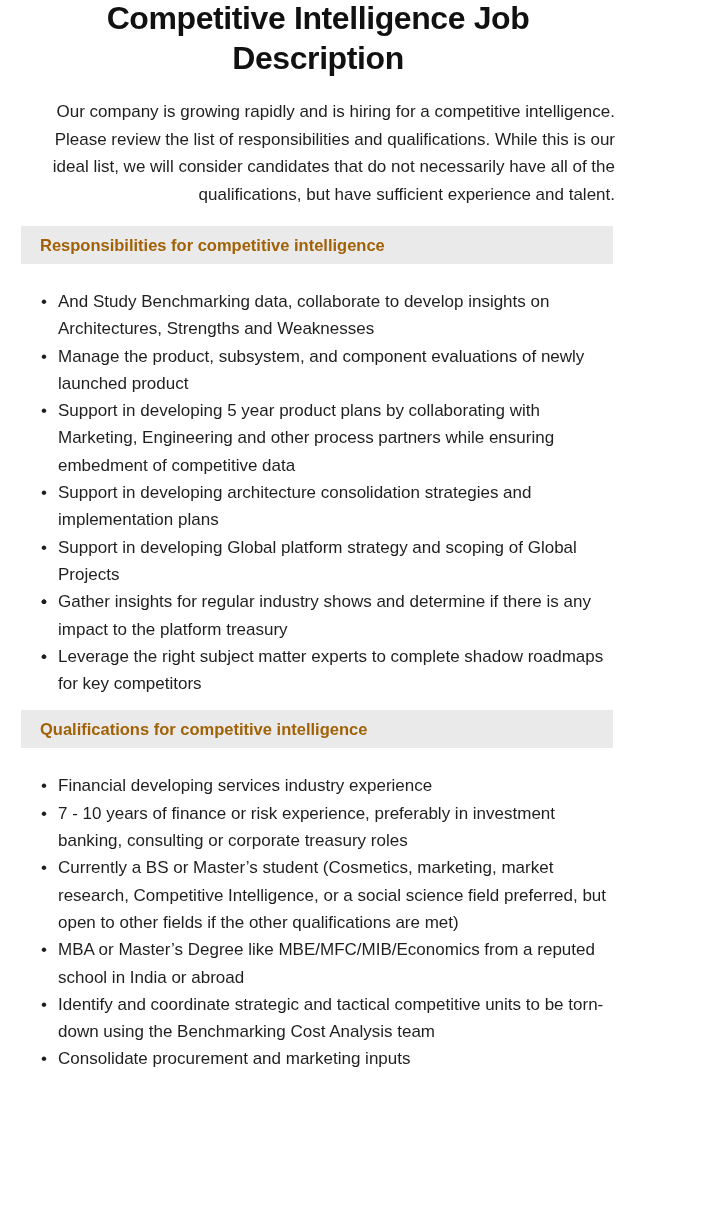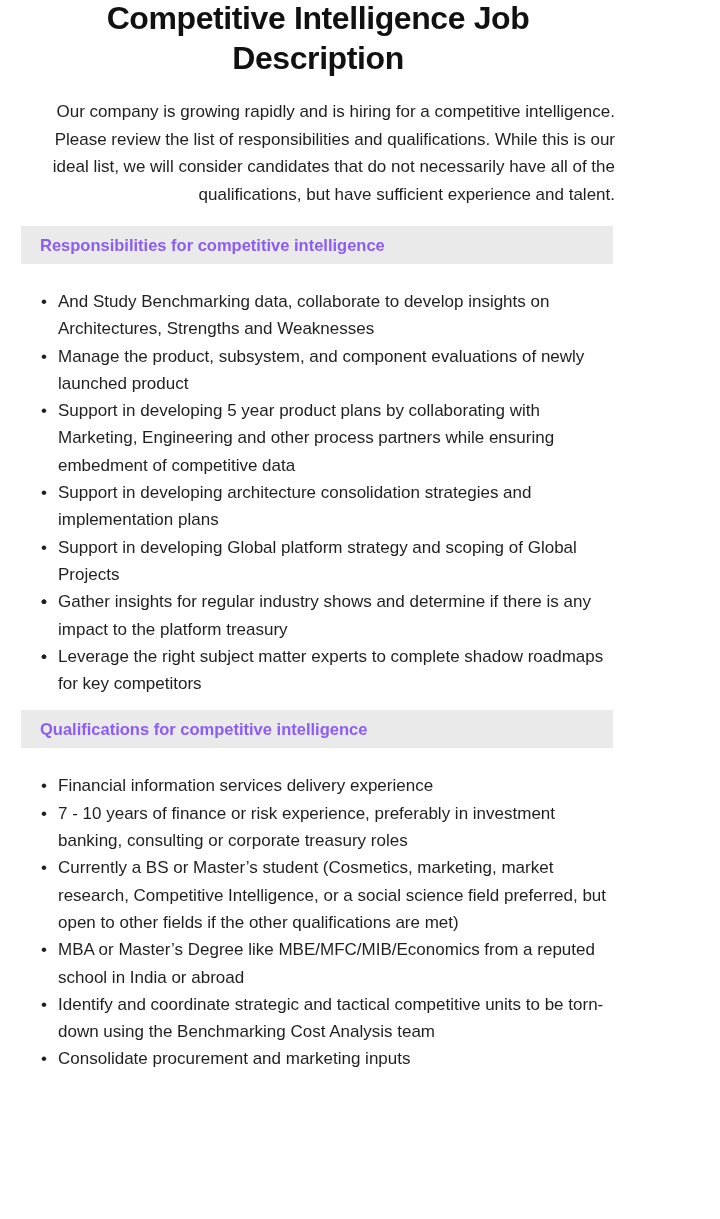--- a/index.html
+++ b/index.html
@@ -53,21 +53,21 @@
     margin-top: 18px;
   }
 
   .section-header {
     background: #eaeaea;
     margin: 0 23px 0 21px;
     padding: 9px 8px 9px 19px;
     font-size: 16.5px;
     line-height: 20px;
     font-weight: 700;
-    color: #8b5cf6;
+    color: #a16207;
     box-sizing: border-box;
   }
 
   .section-list {
     list-style: none;
     margin: 0;
     padding: 0;
   }
 
   .section-list > li {
@@ -155,21 +155,21 @@
       </ul>
     </div>
   </div>
 
   <div class="section">
     <div class="section-header">Qualifications for competitive intelligence</div>
     <div class="section-body">
       <ul class="section-list">
         <li>
           <span class="bullet-marker">•</span>
-          <span>Financial information services delivery experience</span>
+          <span>Financial developing services industry experience</span>
         </li>
         <li>
           <span class="bullet-marker">•</span>
           <span>7 - 10 years of finance or risk experience, preferably in investment banking, consulting or corporate treasury roles</span>
         </li>
         <li>
           <span class="bullet-marker">•</span>
           <span>Currently a BS or Master’s student (Cosmetics, marketing, market research, Competitive Intelligence, or a social science field preferred, but open to other fields if the other qualifications are met)</span>
         </li>
         <li>

